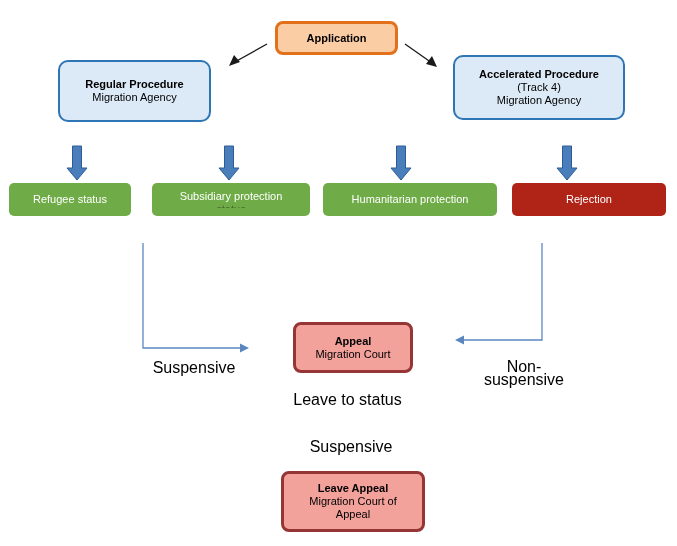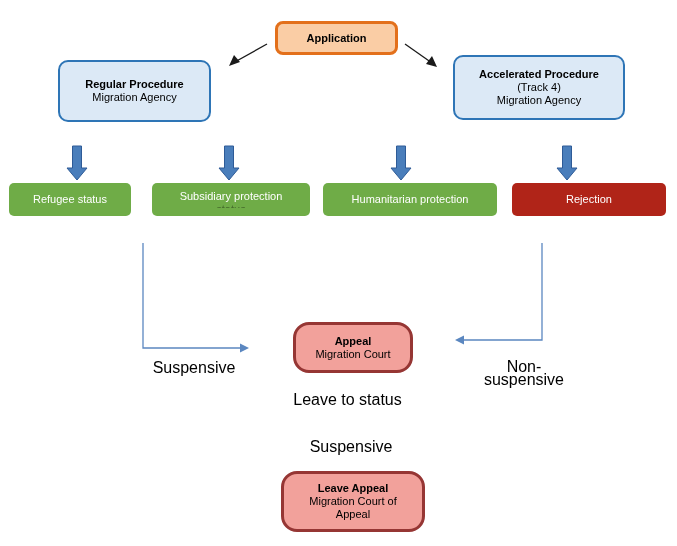--- a/index.html
+++ b/index.html
@@ -48,21 +48,21 @@
     overflow: hidden;
   }
   .red-node {
     background: var(--dark-red, #B02418);
     border-radius: 5px;
     color: #ffffff;
   }
   .salmon-node {
     background: var(--salmon-fill, #F2A19B);
     border: 3px solid var(--salmon-border, #963634);
-    border-radius: 16px;
+    border-radius: 8px;
   }
   .clip-line {
     height: 4px;
     margin-top: 1px;
     overflow: hidden;
     color: rgba(35, 52, 22, 0.55);
     font-size: 11px;
     line-height: 11px;
   }
   .flow-label {

